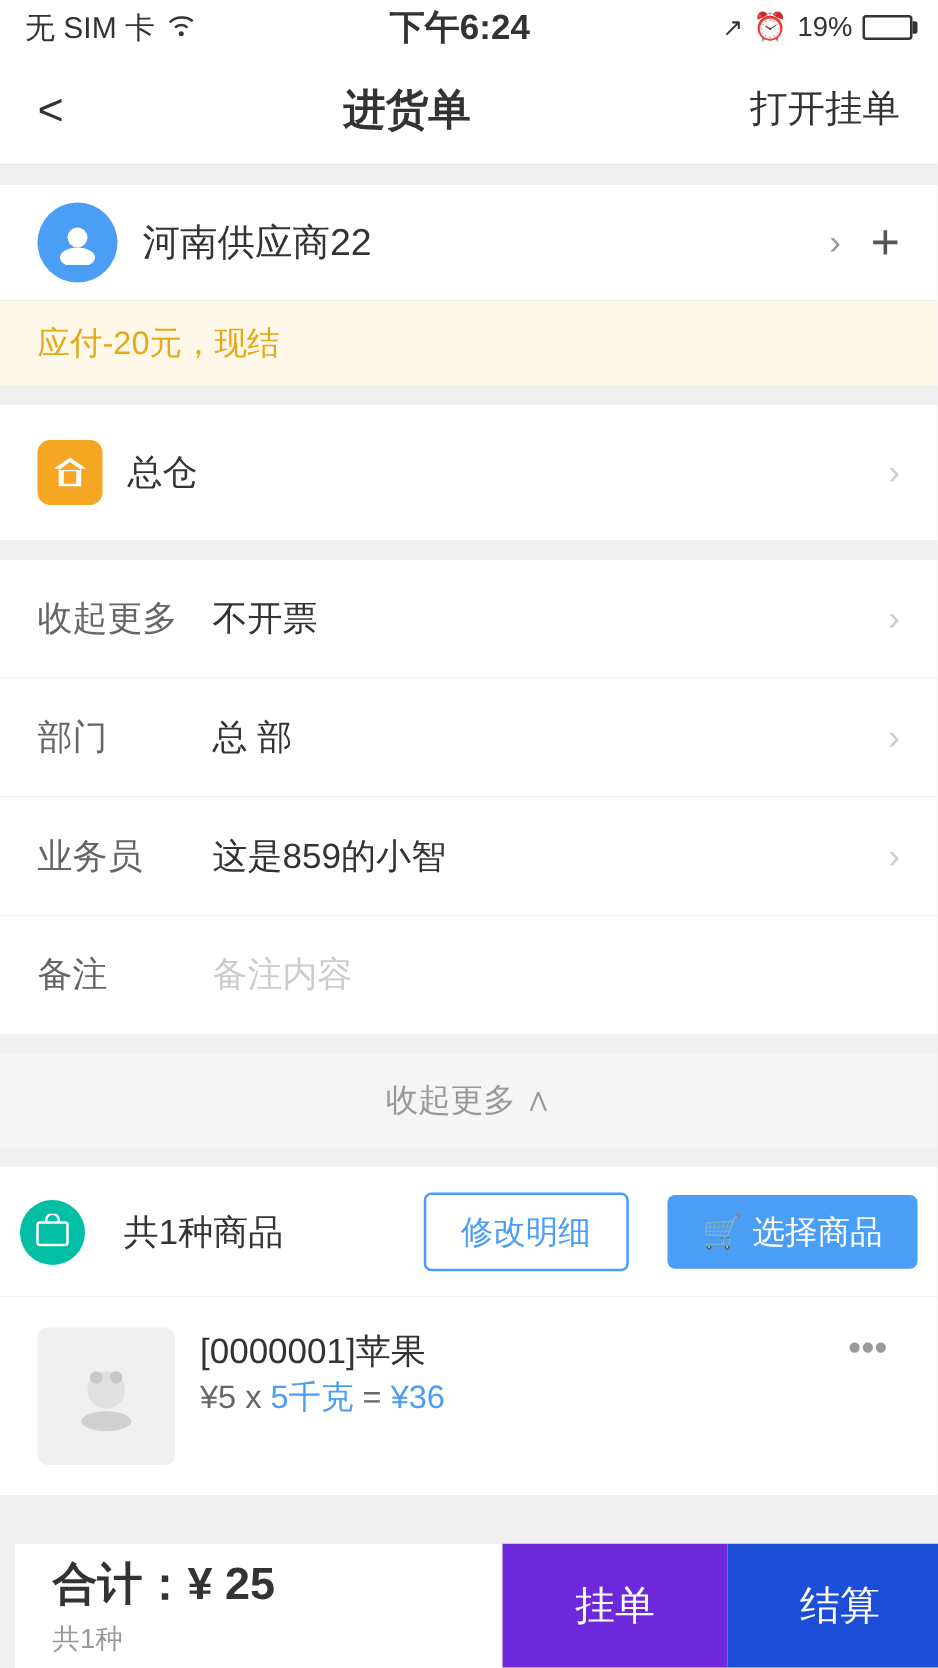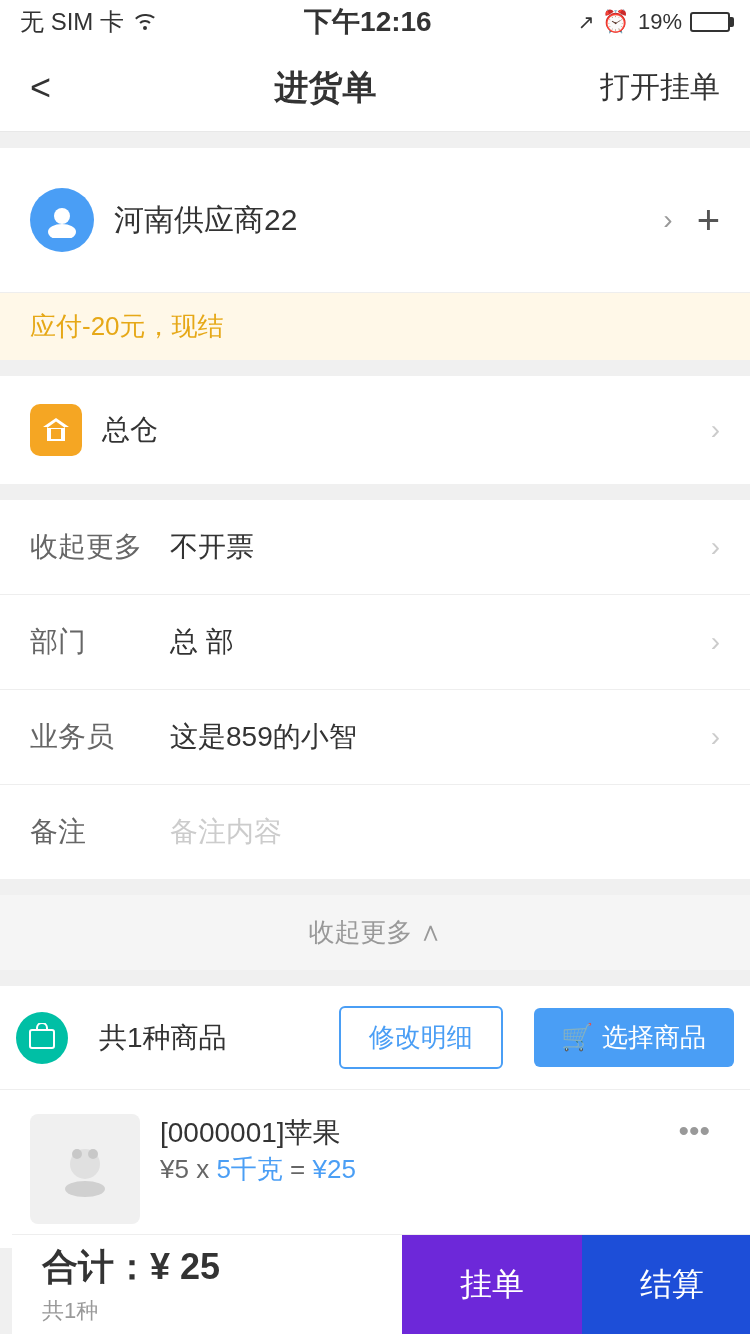--- a/index.html
+++ b/index.html
@@ -57,21 +57,21 @@
     
     .card {
       background: #fff;
       margin-bottom: 16px;
     }
 
     
     .supplier-row {
       display: flex;
       align-items: center;
-      padding: 40px 30px;
+      padding: 14px 30px;
       background: #fff;
       border-bottom: 1px solid #eee;
     }
     .supplier-avatar {
       width: 64px; height: 64px; border-radius: 50%;
       background: #4A9EF5;
       display: flex; align-items: center; justify-content: center;
       margin-right: 20px; flex-shrink: 0;
       color: #fff; font-size: 30px;
     }
@@ -213,21 +213,21 @@
 
 <div class="status-bar">
   <div class="status-left">
     <span>无 SIM 卡</span>
     <span>
       <svg width="26" height="20" viewBox="0 0 26 20">
           <path d="M13 16a2 2 0 1 1 0 4 2 2 0 0 1 0-4zm0-6a8 8 0 0 1 5.66 2.34l-1.42 1.42A6 6 0 0 0 13 12a6 6 0 0 0-4.24 1.76L7.34 12.34A8 8 0 0 1 13 10zm0-6A14 14 0 0 1 22.9 7.1l-1.42 1.42A12 12 0 0 0 13 6a12 12 0 0 0-8.49 3.51L3.1 8.1A14 14 0 0 1 13 4z" fill="#333"></path>
         </svg>
     </span>
   </div>
-  <div class="status-center">下午12:16</div>
+  <div class="status-center">下午6:24</div>
   <div class="status-right">
     <span style="font-size:20px;">↗</span>
     <span>⏰</span>
     <span>19%</span>
     <span class="battery"><span class="battery-fill"></span></span>
   </div>
 </div>
 
 <div class="nav-bar">
   <span class="nav-back">&lt;</span>
@@ -316,21 +316,21 @@
     </div>
     <div class="product-info">
       <div class="product-name">
         <span>[0000001]</span><span>苹果</span>
       </div>
       <div class="product-price">
         <span>¥5</span>
         <span> x </span>
         <span class="price-highlight">5千克</span>
         <span> = </span>
-        <span class="price-highlight">¥25</span>
+        <span class="price-highlight">¥36</span>
       </div>
     </div>
     <span class="more-btn">•••</span>
   </div>
 </div>
 
 <div style="height:100px;"></div>
 
 <div class="footer">
   <div class="footer-total">

